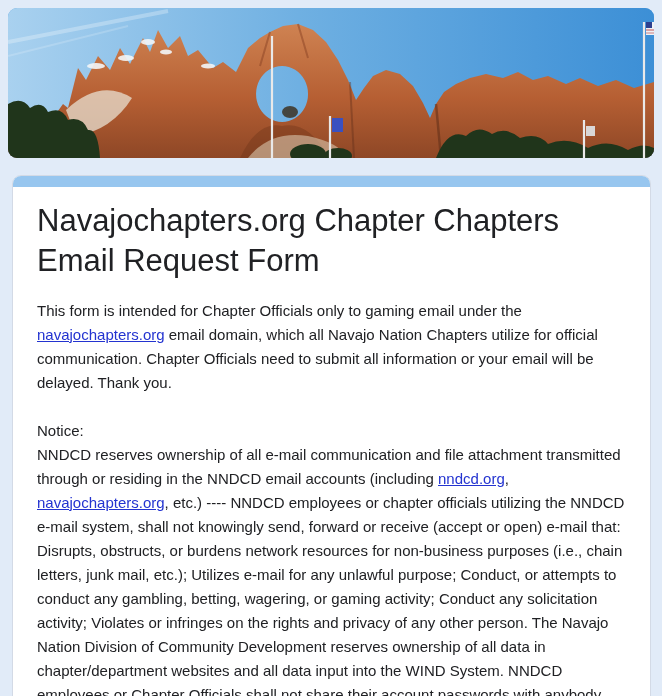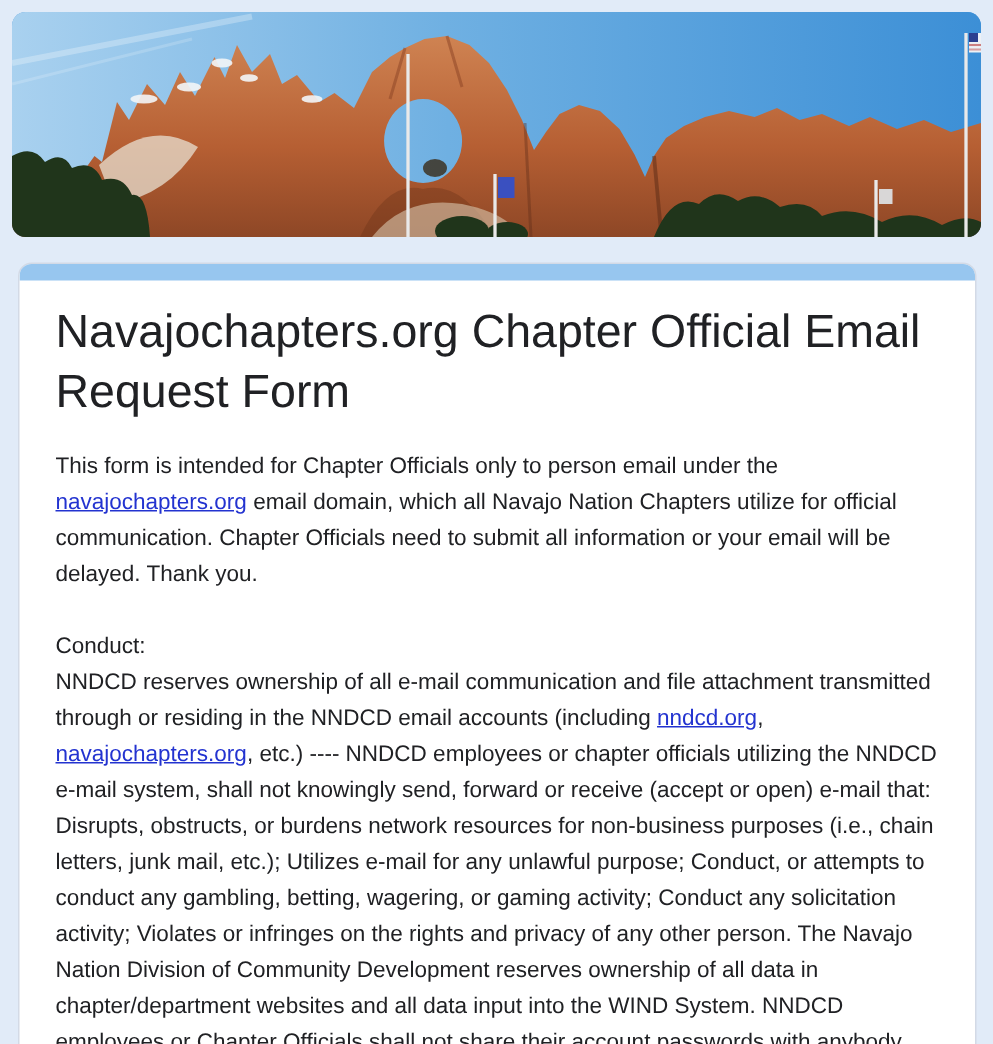--- a/index.html
+++ b/index.html
@@ -127,26 +127,26 @@
         <line x1="638" y1="22" x2="654" y2="22" stroke="#c05050" stroke-width="1.4" opacity="0.7"></line>
         <line x1="638" y1="25" x2="654" y2="25" stroke="#c05050" stroke-width="1.4" opacity="0.5"></line>
       </g>
     </svg>
   </div>
 
   <div class="card">
     <div class="accent" style="background: rgb(151, 198, 239);"></div>
     <div class="card-body">
 
-      <h1 class="form-title">Navajochapters.org Chapter Official Email Request Form</h1>
+      <h1 class="form-title">Navajochapters.org Chapter Chapters Email Request Form</h1>
 
       <div class="desc">
-        <span>This form is intended for Chapter Officials only to person email under the </span><a class="desc-link" href="#" style="color: rgb(35, 51, 208);">navajochapters.org</a><span> email domain, which all Navajo Nation Chapters utilize for official communication. Chapter Officials need to submit all information or your email will be delayed. Thank you.</span>
+        <span>This form is intended for Chapter Officials only to gaming email under the </span><a class="desc-link" href="#" style="color: rgb(35, 51, 208);">navajochapters.org</a><span> email domain, which all Navajo Nation Chapters utilize for official communication. Chapter Officials need to submit all information or your email will be delayed. Thank you.</span>
         <br><br>
-        <span>Conduct:</span>
+        <span>Notice:</span>
         <br>
         <span>NNDCD reserves ownership of all e-mail communication and file attachment transmitted through or residing in the NNDCD email accounts (including </span><a class="desc-link" href="#" style="color: rgb(35, 51, 208);">nndcd.org</a><span>, </span><a class="desc-link" href="#" style="color: rgb(35, 51, 208);">navajochapters.org</a><span>, etc.) ---- NNDCD employees or chapter officials utilizing the NNDCD e-mail system, shall not knowingly send, forward or receive (accept or open) e-mail that: Disrupts, obstructs, or burdens network resources for non-business purposes (i.e., chain letters, junk mail, etc.); Utilizes e-mail for any unlawful purpose; Conduct, or attempts to conduct any gambling, betting, wagering, or gaming activity; Conduct any solicitation activity; Violates or infringes on the rights and privacy of any other person. The Navajo Nation Division of Community Development reserves ownership of all data in chapter/department websites and all data input into the WIND System. NNDCD employees or Chapter Officials shall not share their account passwords with anybody.</span>
       </div>
 
     </div>
   </div>
 
 </div>
 
 </body></html>

